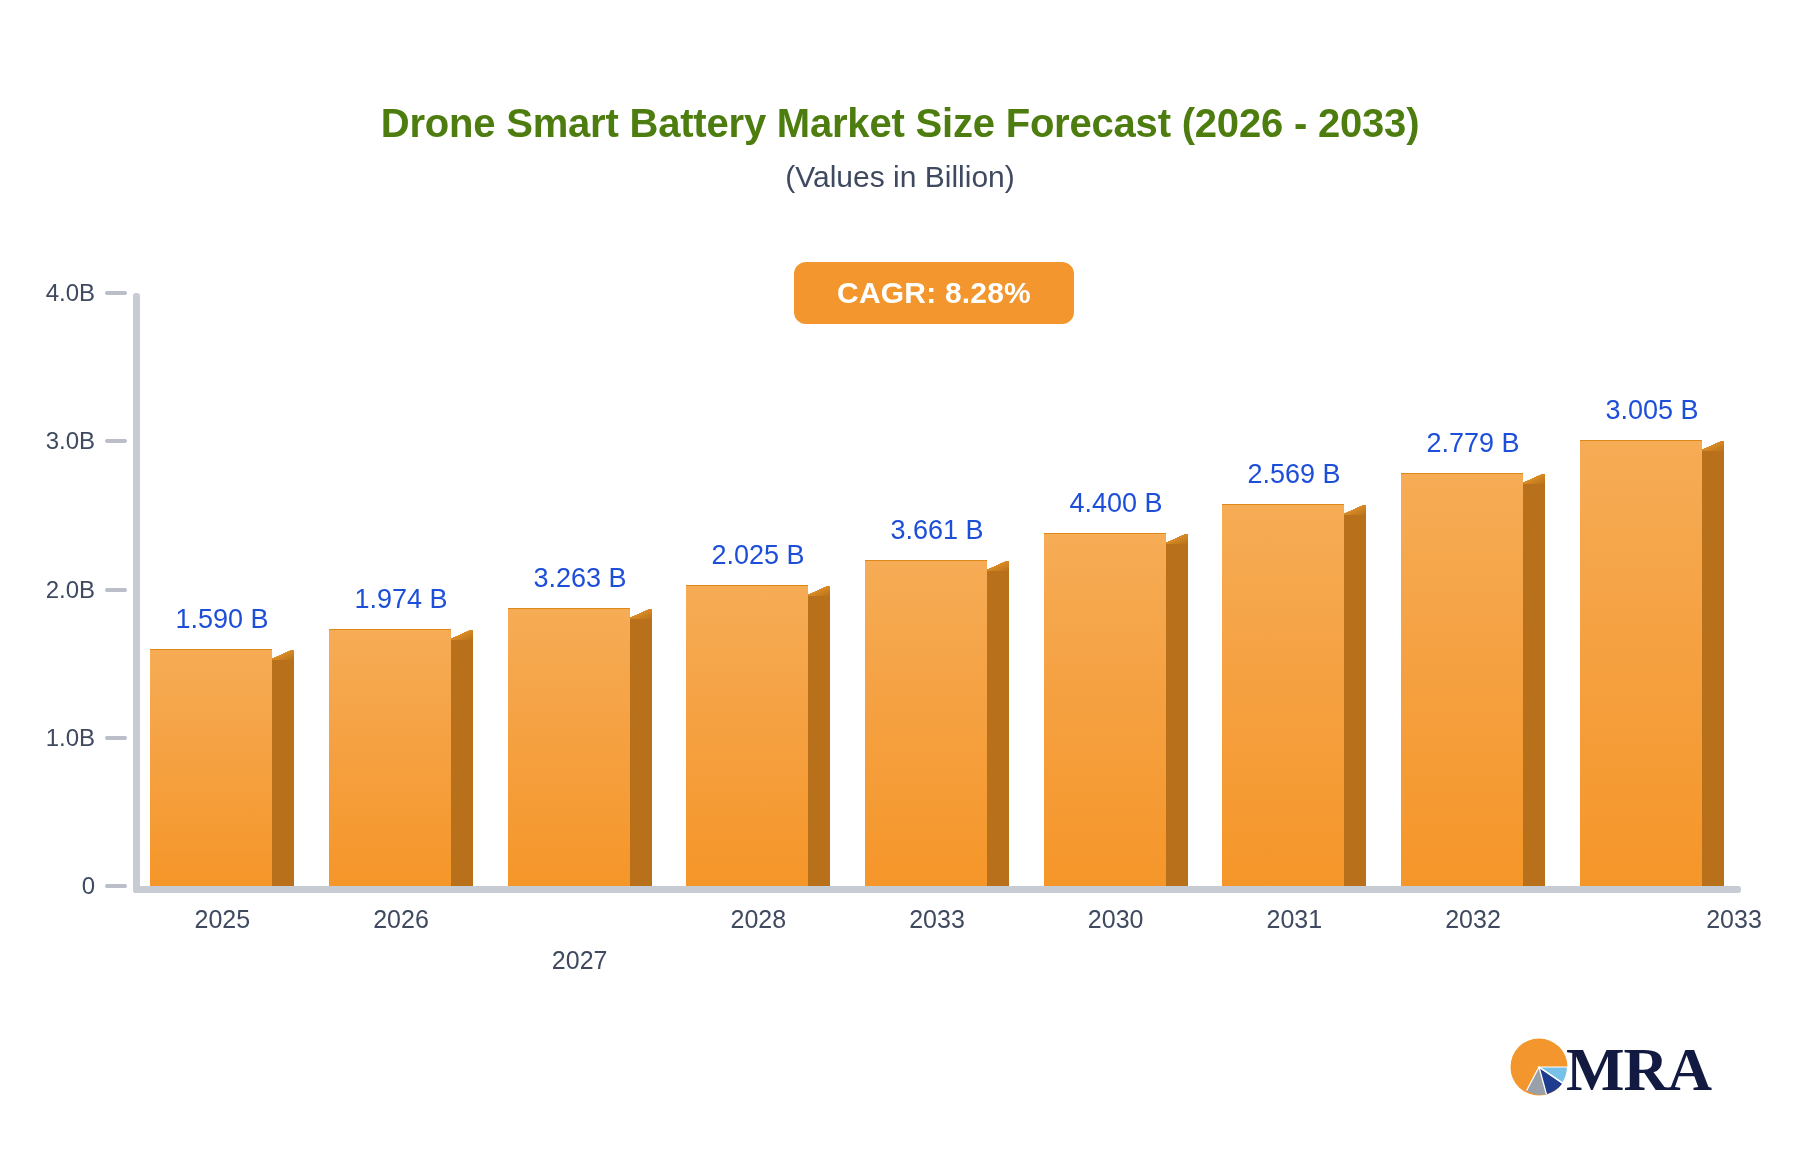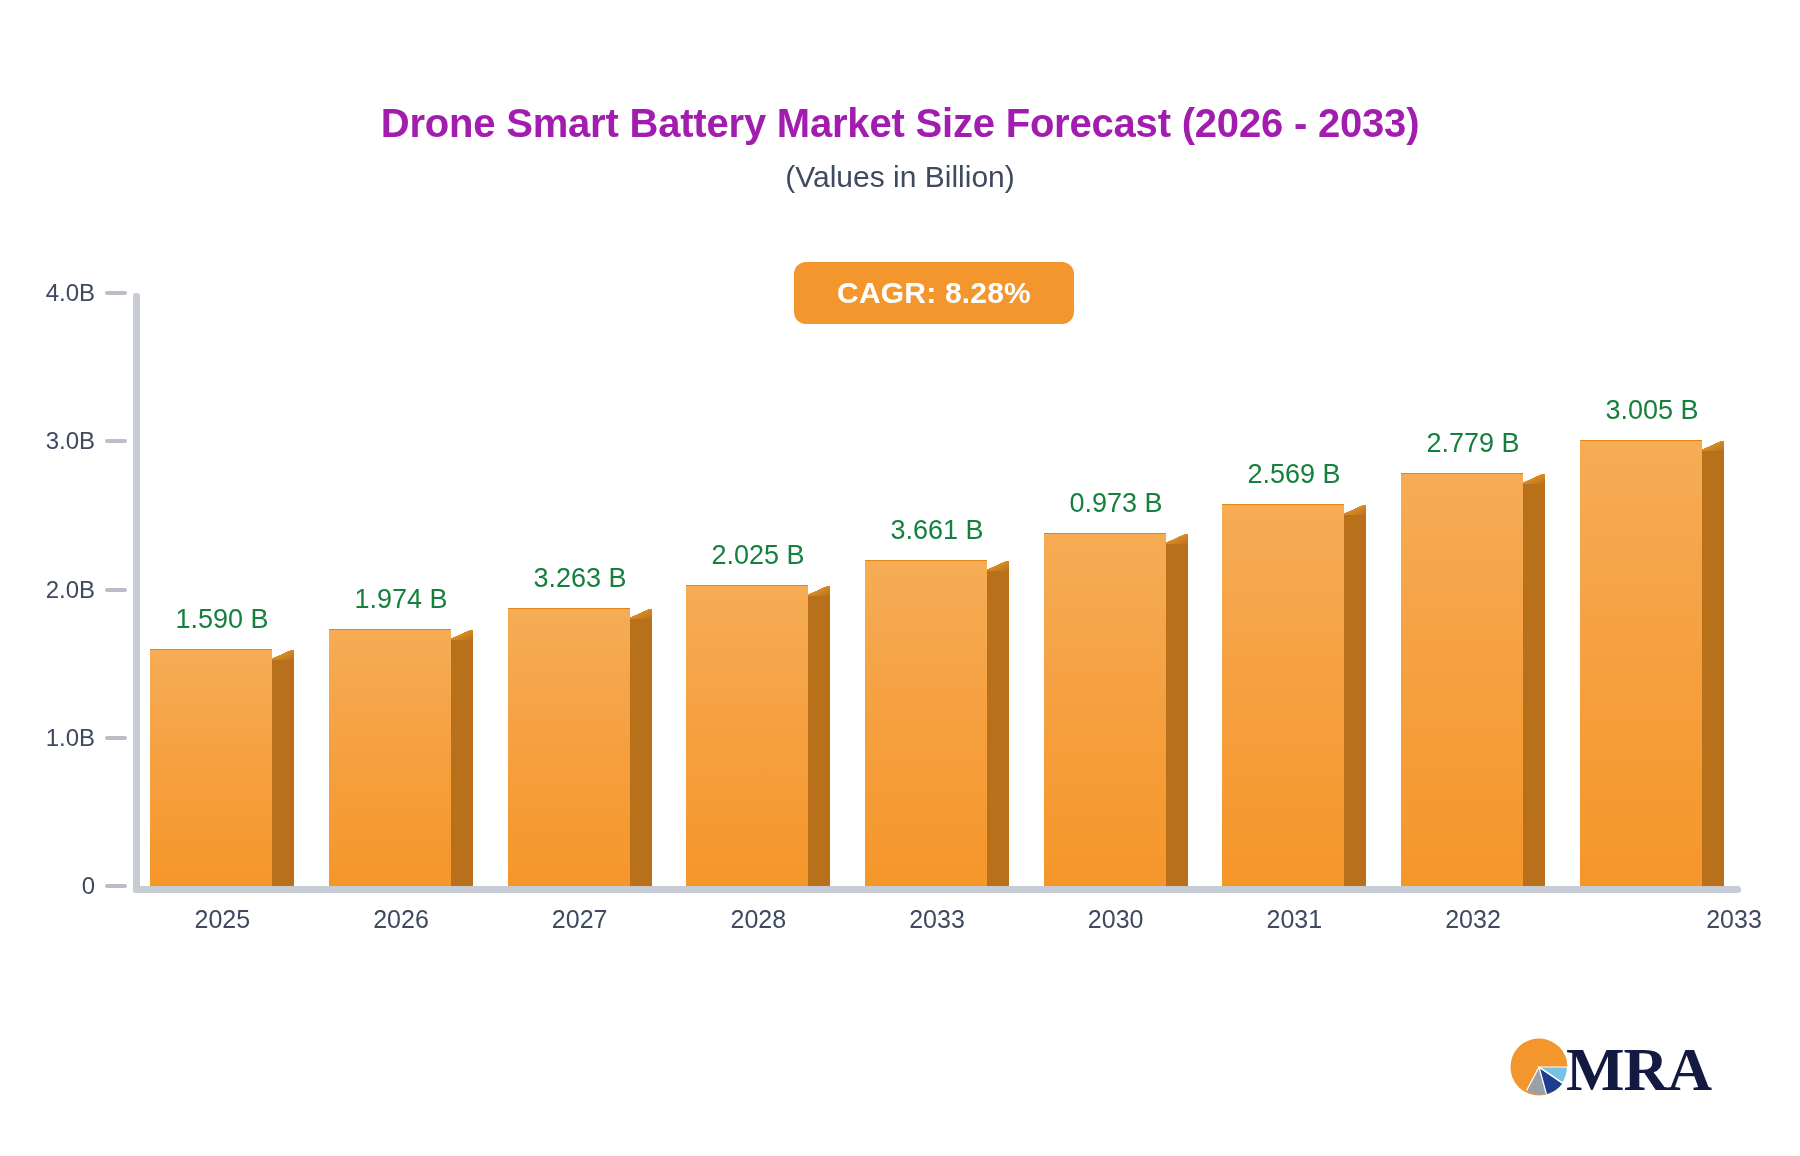--- a/index.html
+++ b/index.html
@@ -24,21 +24,21 @@
   #title-block {
     position: absolute;
     top: 100px;
     left: 0;
     width: 1800px;
     text-align: center;
   }
   #chart-title {
     font-size: 40px;
     font-weight: bold;
-    color: #a21caf;
+    color: #4d7c0f;
     letter-spacing: -0.2px;
     line-height: 1.15;
     margin: 0;
   }
   #chart-subtitle {
     font-size: 30px;
     font-weight: normal;
     color: #3f4a60;
     margin: 14px 0 0 0;
     line-height: 1.15;
@@ -134,21 +134,21 @@
   .bar-top {
     position: absolute;
     width: 22px;
     height: 10px;
     background: #D98B25;
   }
   .bar-label {
     position: absolute;
     white-space: nowrap;
     font-size: 27px;
-    color: #15803d;
+    color: #1d4ed8;
     text-align: center;
   }
   .x-label {
     position: absolute;
     top: 905px;
     width: 200px;
     text-align: center;
     font-size: 25px;
     color: #3f4a60;
   }
@@ -245,34 +245,34 @@
         </div>
         <div class="bar-group" style="left: 1580px; top: 441px; width: 144px; height: 445.491px; bottom: auto;">
           <div class="bar-side" style="left: 122px; height: 435.491px; bottom: 0px;"></div>
           <div class="bar-top" style="left: 122px; top: 0px; background: linear-gradient(to right bottom, rgb(255, 255, 255) 0%, rgb(255, 255, 255) 42%, rgb(217, 139, 37) 43%, rgb(184, 113, 26) 100%);"></div>
           <div class="bar-front" style="width: 122px; height: 445.491px;"></div>
         </div>
       </div>
     <div id="x-labels">
         <div class="x-label" style="left: 122.333px;">2025</div>
         <div class="x-label" style="left: 301px;">2026</div>
-        <div class="x-label" style="left: 479.667px;">2027</div>
+        <div class="x-label" style="left: 479.667px; margin-top: 41px;">2027</div>
         <div class="x-label" style="left: 658.333px;">2028</div>
         <div class="x-label" style="left: 837px;">2033</div>
         <div class="x-label" style="left: 1015.67px;">2030</div>
         <div class="x-label" style="left: 1194.33px;">2031</div>
         <div class="x-label" style="left: 1373px;">2032</div>
         <div class="x-label" style="left: 1634px;">2033</div>
       </div>
   <div class="bar-label" style="width: 264px; left: 90px; top: 604px;">1.590 B</div>
       <div class="bar-label" style="width: 264px; left: 269px; top: 584px;">1.974 B</div>
       <div class="bar-label" style="width: 264px; left: 448px; top: 563px;">3.263 B</div>
       <div class="bar-label" style="width: 264px; left: 626px; top: 540px;">2.025 B</div>
       <div class="bar-label" style="width: 264px; left: 805px; top: 515px;">3.661 B</div>
-      <div class="bar-label" style="width: 264px; left: 984px; top: 488px;">0.973 B</div>
+      <div class="bar-label" style="width: 264px; left: 984px; top: 488px;">4.400 B</div>
       <div class="bar-label" style="width: 264px; left: 1162px; top: 459px;">2.569 B</div>
       <div class="bar-label" style="width: 264px; left: 1341px; top: 428px;">2.779 B</div>
       <div class="bar-label" style="width: 264px; left: 1520px; top: 395px;">3.005 B</div>
     </div>
 
   <div id="logo">
     <span id="logo-mark">
       <svg width="62" height="62" viewBox="0 0 100 100">
         <circle cx="50" cy="50" r="46" fill="#F2962D"></circle>
         <path d="M50 50 L96 50 A46 46 0 0 1 88 76 Z" fill="#77C0E8"></path>

